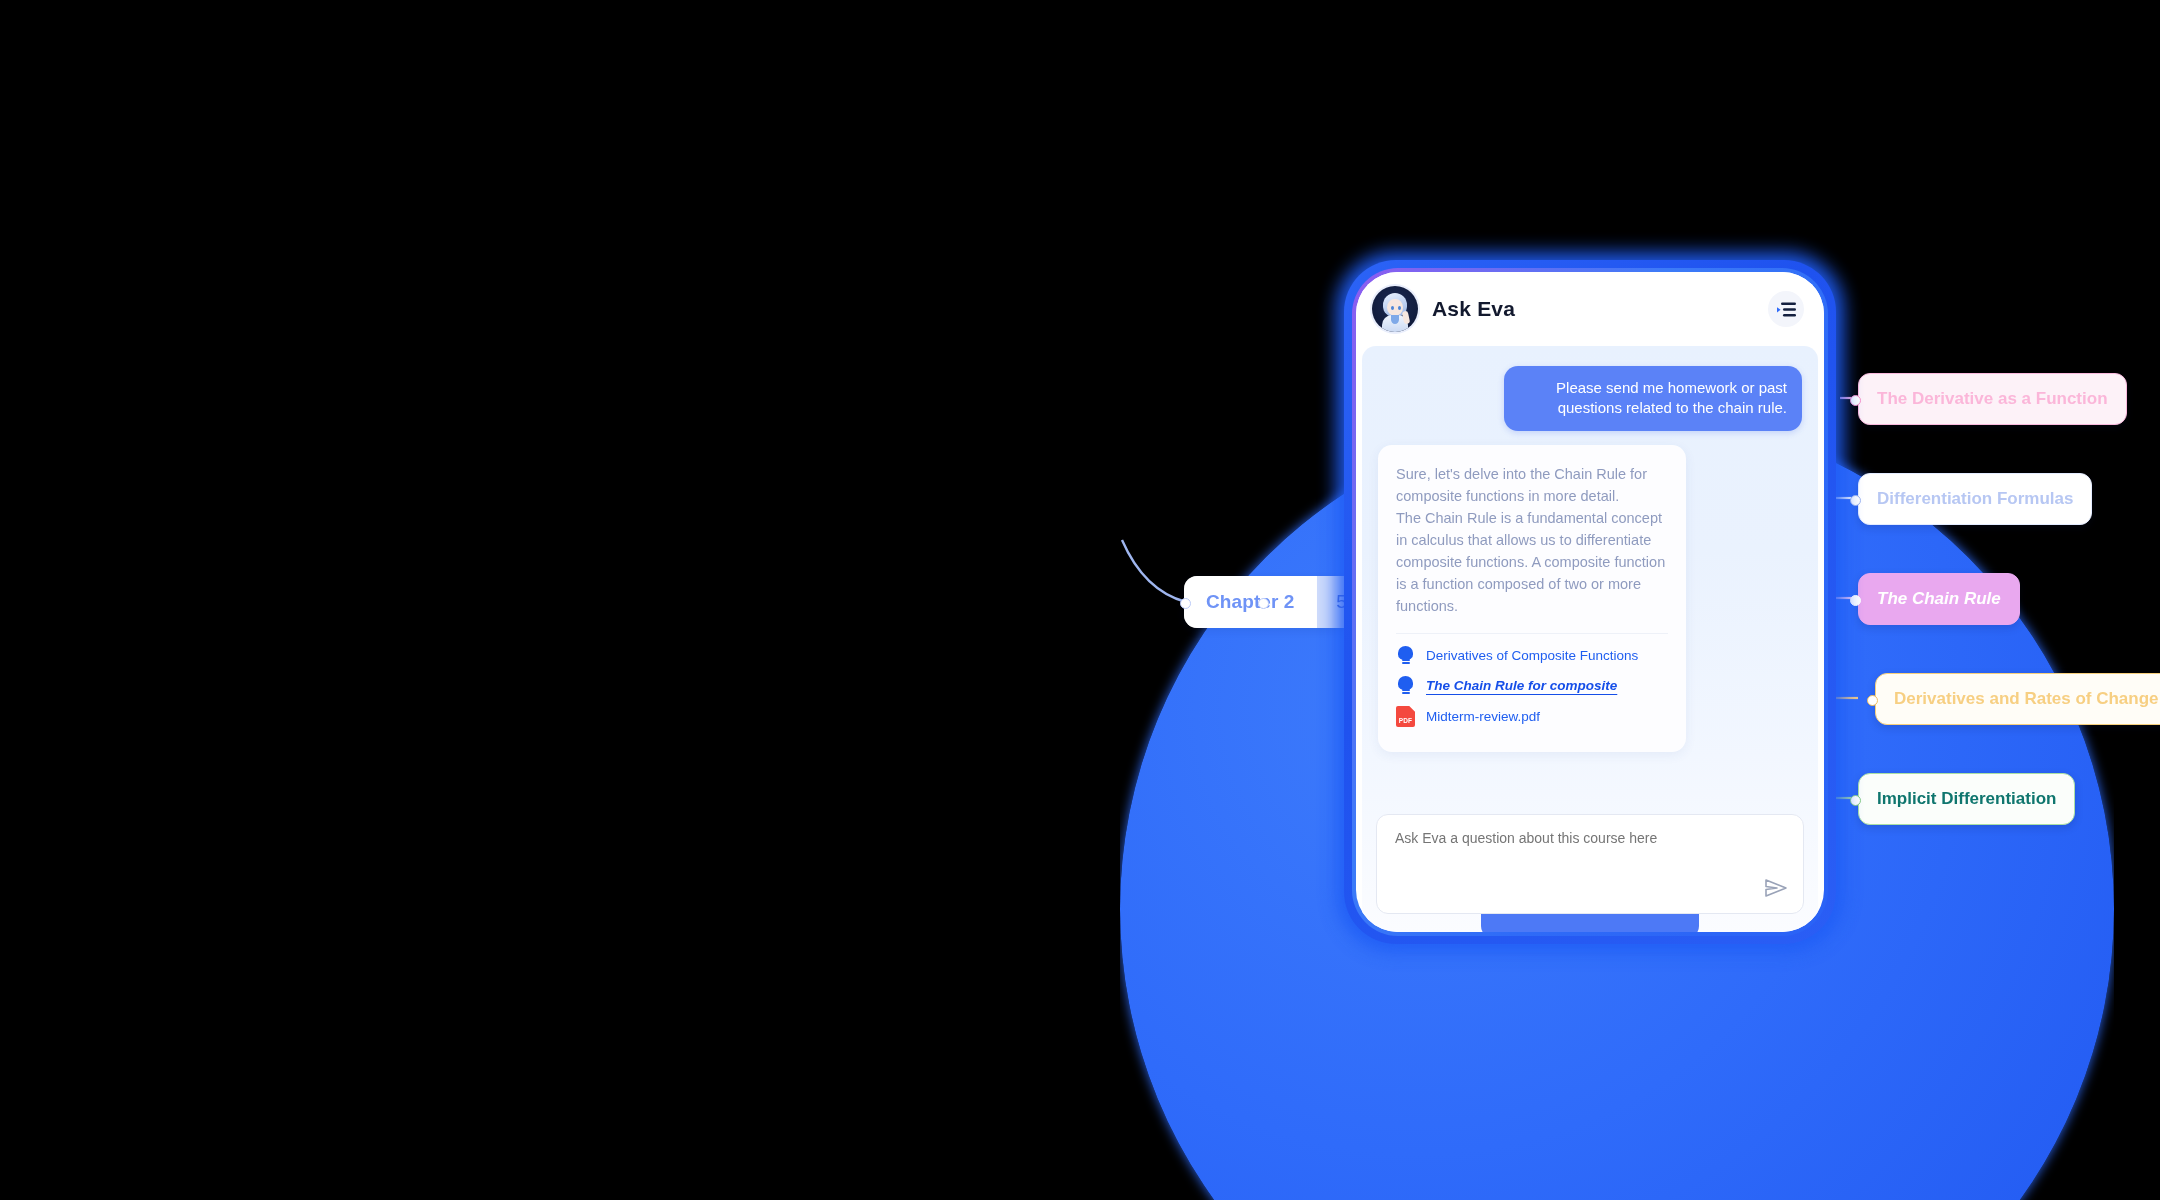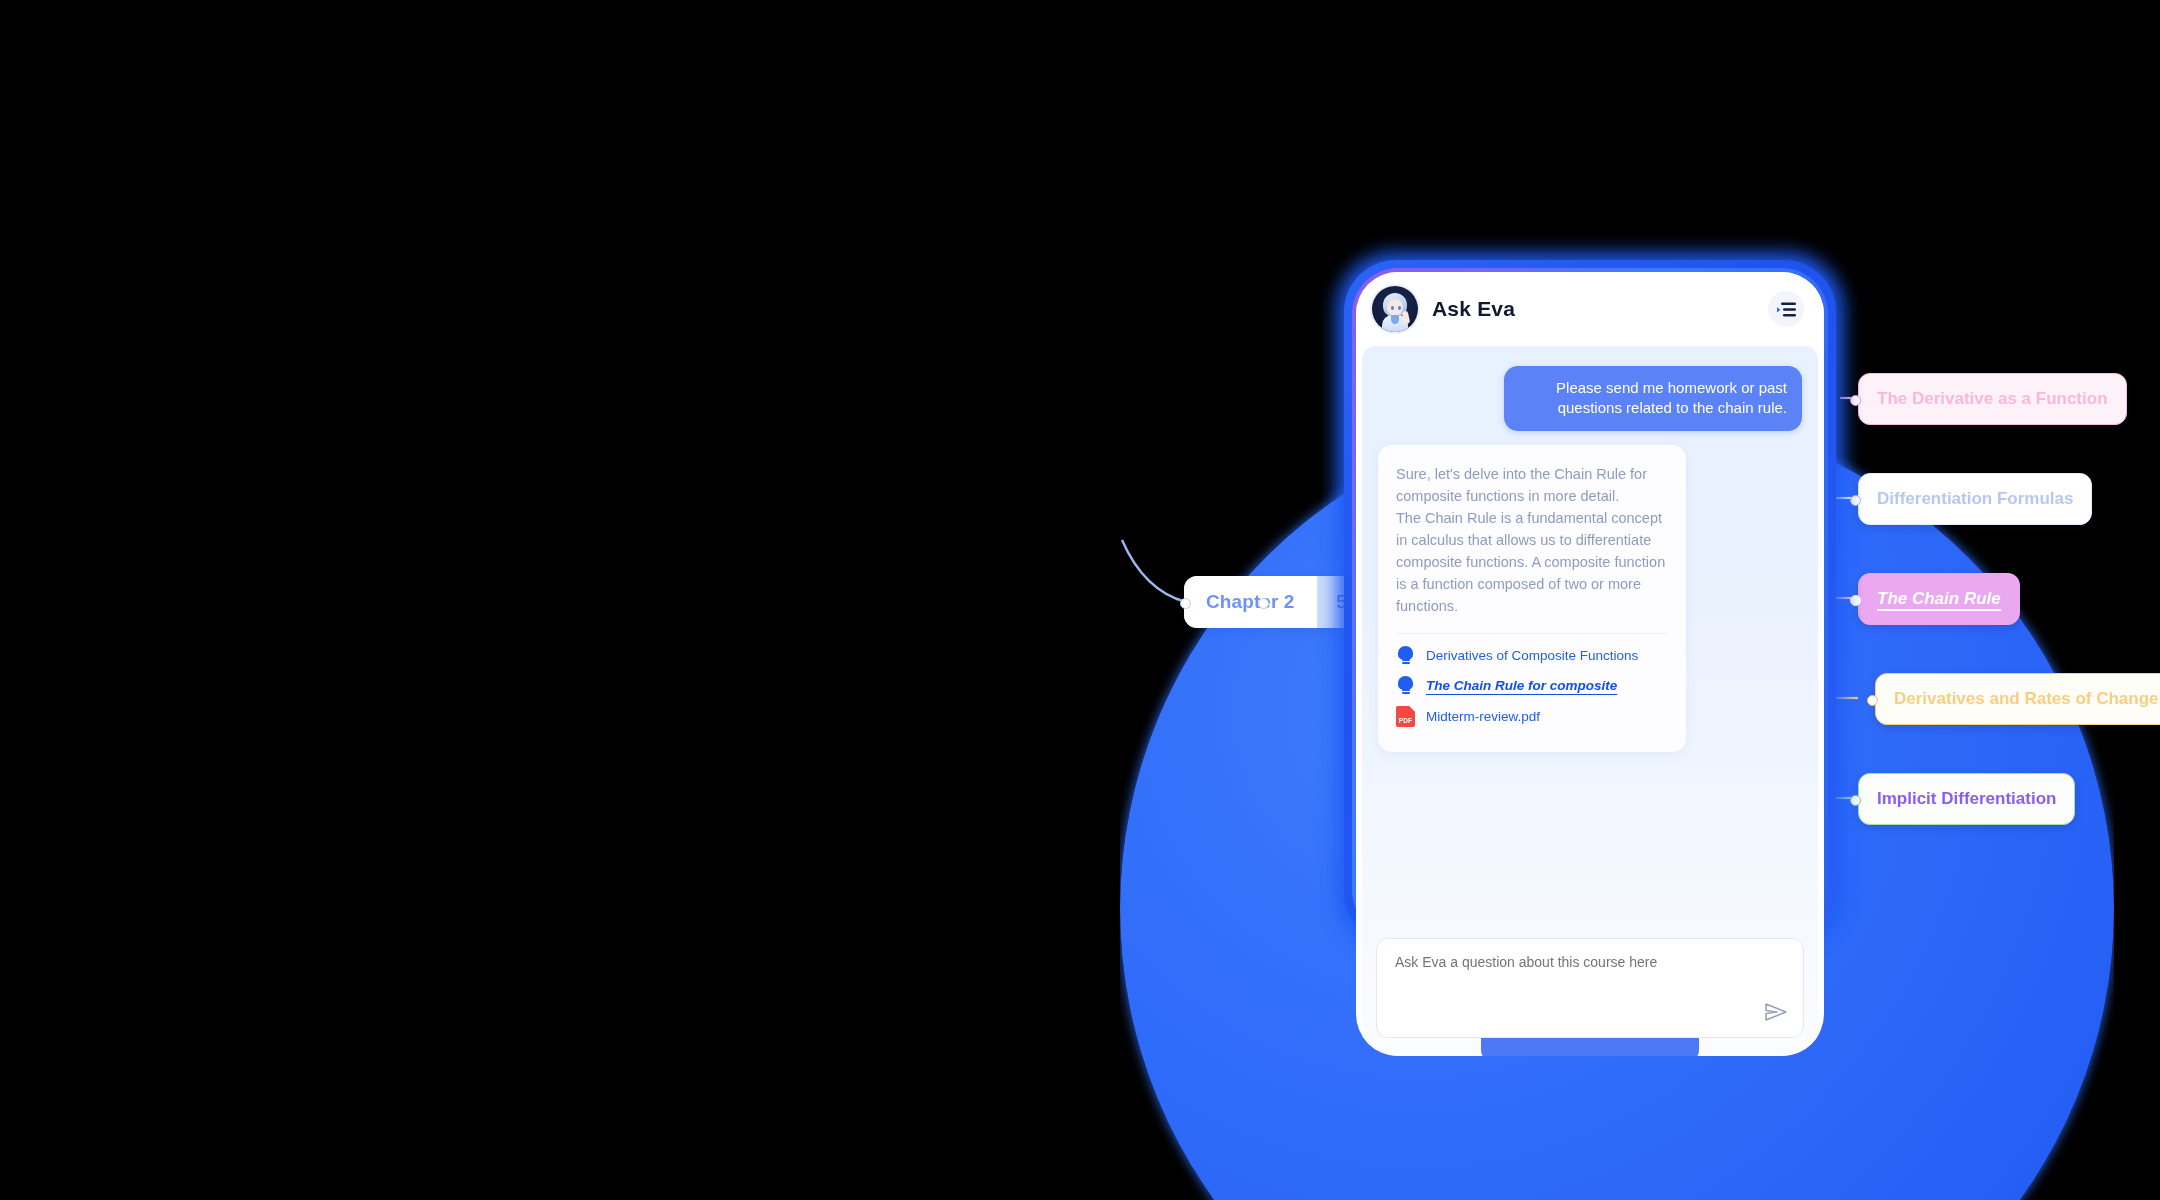--- a/index.html
+++ b/index.html
@@ -37,37 +37,37 @@
       border-radius:12px;padding:0 18px;font-size:17px;font-weight:700;
       white-space:nowrap;box-shadow:0 3px 9px rgba(10,25,80,.16);}
   .topic .tdot{position:absolute;left:-9px;top:50%;margin-top:-4.5px;width:9px;height:9px;
       border-radius:50%;background:#fff;}
 
   .topic.pink  {background:#fdf2f8;border:1.5px solid #f9b9dd;color:#fbb6d9;}
   .topic.pink .tdot{border:1.5px solid #f78fc6;}
   .topic.blue  {background:#ffffff;border:1.5px solid #e3ebff;color:#b7c7f3;}
   .topic.blue .tdot{border:1.5px solid #9fb6ef;}
   .topic.violet{background:#e9a8ef;border:1.5px solid #e9a8ef;color:#ffffff;
-      font-style:italic;text-decoration:underline;text-underline-offset:5px;text-decoration-thickness:1.5px;}
+      font-style:italic;text-underline-offset:5px;text-decoration-thickness:1.5px;}
   .topic.violet .tdot{border:1.5px solid #ffffff;}
   .topic.amber {background:#fffdf7;border:1.5px solid #f6cf7c;color:#f7cf82;}
   .topic.amber .tdot{border:1.5px solid #f0bf61;}
-  .topic.green {background:#fbfefb;border:1.5px solid #a9dfa4;color:#8b5cf6;}
+  .topic.green {background:#fbfefb;border:1.5px solid #a9dfa4;color:#0f766e;}
   .topic.green .tdot{border:1.5px solid #86cd82;}
 
   
   .phone-glow{position:absolute;left:1336px;top:252px;width:508px;height:700px;border-radius:58px;
       background:#1f5df5;filter:blur(9px);opacity:.92;}
   .phone-outer{position:absolute;left:1344px;top:260px;width:492px;height:684px;border-radius:52px;
       background:linear-gradient(135deg,#2b63f6 0%,#1f52ef 40%,#2a5ef5 100%);
       padding:8px;box-sizing:border-box;}
   .phone-ring{position:absolute;left:1352px;top:268px;width:476px;height:668px;border-radius:46px;
       background:linear-gradient(118deg,#8d5cf0 0%,#6f6bf2 16%,#3c7bf8 38%,#2f6bf7 62%,#2a62f6 100%);
       padding:4px;box-sizing:border-box;}
-  .phone-screen{position:absolute;left:1356px;top:272px;width:468px;height:784px;border-radius:42px;
+  .phone-screen{position:absolute;left:1356px;top:272px;width:468px;height:660px;border-radius:42px;
       background:#fff;overflow:hidden;display:flex;flex-direction:column;}
 
   
   .ph-header{height:74px;flex:0 0 74px;display:flex;align-items:center;padding:0 20px 0 16px;background:#fff;}
   .avatar{width:46px;height:46px;border-radius:50%;flex:0 0 46px;position:relative;overflow:hidden;
       background:radial-gradient(circle at 50% 40%, #1b2a54 0%, #101b3c 70%, #0b1330 100%);
       box-shadow:0 0 0 2px #e9eefc;}
   .av-hair{position:absolute;left:11px;top:7px;width:24px;height:24px;border-radius:50% 50% 45% 45%;
       background:linear-gradient(160deg,#eaf2ff 0%,#b9cdf0 60%,#93b0e4 100%);}
   .av-face{position:absolute;left:15px;top:13px;width:16px;height:17px;border-radius:50% 50% 52% 52%;

